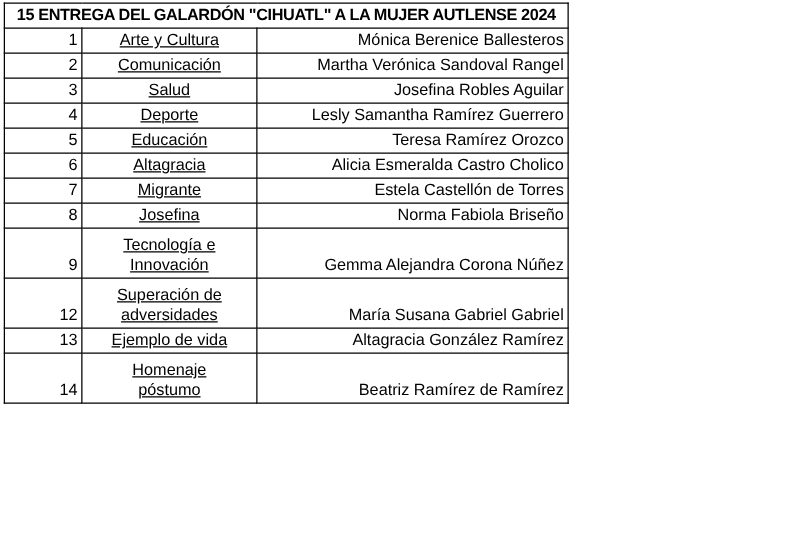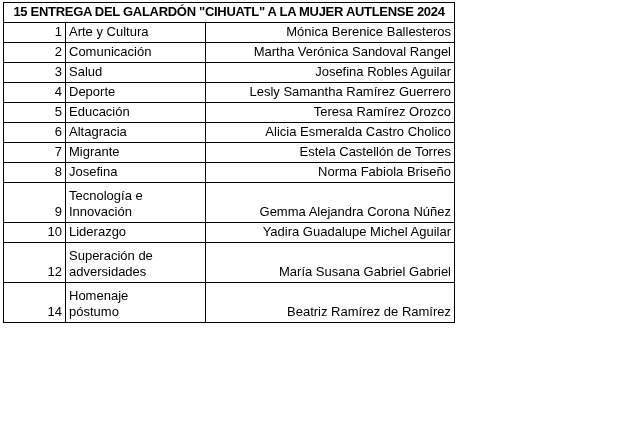--- a/index.html
+++ b/index.html
@@ -41,22 +41,23 @@
     letter-spacing: -0.3px;
     white-space: nowrap;
     padding: 1px 2px 2px 2px;
     vertical-align: middle;
   }
   td.num-cell {
     text-align: right;
     padding-right: 2px;
   }
   td.cat-cell {
-    text-align: left;
+    text-align: center;
     white-space: pre-line;
+    text-decoration: underline;
   }
   td.name-cell {
     text-align: right;
     white-space: nowrap;
   }
 </style>
 </head>
 <body>
 
 <table class="award-table">
@@ -109,30 +110,30 @@
       <td class="num-cell">8</td>
       <td class="cat-cell">Josefina</td>
       <td class="name-cell">Norma Fabiola Briseño</td>
     </tr>
     <tr class="row-tall">
       <td class="num-cell">9</td>
       <td class="cat-cell">Tecnología e
 Innovación</td>
       <td class="name-cell">Gemma Alejandra Corona Núñez</td>
     </tr>
-    <tr class="row">
-      <td class="num-cell">10</td>
-      <td class="cat-cell">Liderazgo</td>
-      <td class="name-cell">Yadira Guadalupe Michel Aguilar</td>
-    </tr>
     <tr class="row-tall">
       <td class="num-cell">12</td>
       <td class="cat-cell">Superación de
 adversidades</td>
       <td class="name-cell">María Susana Gabriel Gabriel</td>
+    </tr>
+    <tr class="row">
+      <td class="num-cell">13</td>
+      <td class="cat-cell">Ejemplo de vida</td>
+      <td class="name-cell">Altagracia González Ramírez</td>
     </tr>
     <tr class="row-tall">
       <td class="num-cell">14</td>
       <td class="cat-cell">Homenaje
 póstumo</td>
       <td class="name-cell">Beatriz Ramírez de Ramírez</td>
     </tr>
   </tbody>
 </table>
 

